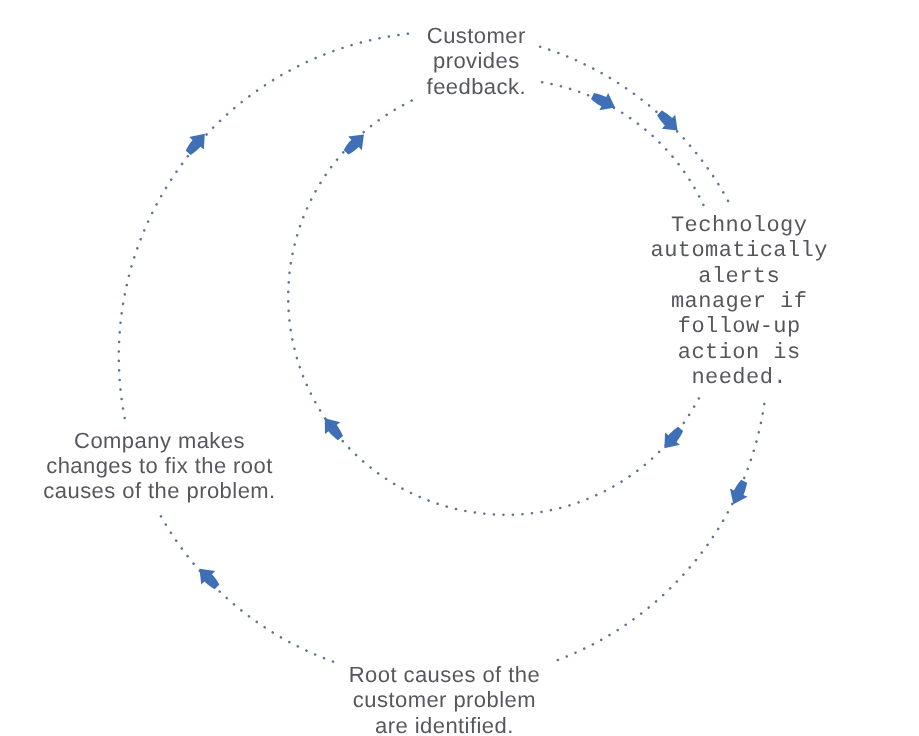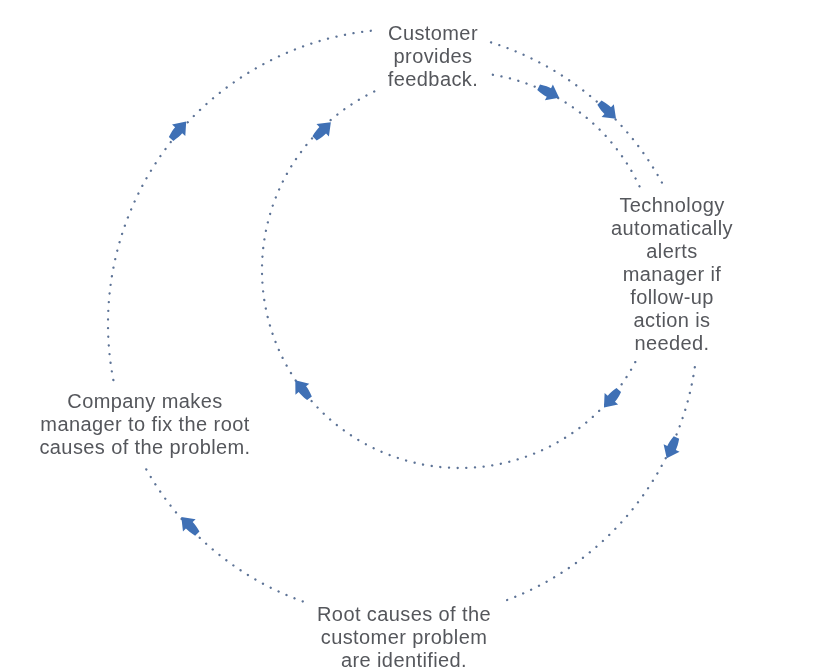--- a/index.html
+++ b/index.html
@@ -60,27 +60,27 @@
     <use href="#arrow-shape" class="arrow" transform="translate(322,131) rotate(-45)"></use>
     <use href="#arrow-shape" class="arrow" transform="translate(548,92) rotate(27)"></use>
     <use href="#arrow-shape" class="arrow" transform="translate(612,398) rotate(130)"></use>
     <use href="#arrow-shape" class="arrow" transform="translate(303,390) rotate(-128)"></use>
   </svg>
 
   <div class="step-label" style="left:433px; top:16px;">Customer
 provides
 feedback.</div>
 
-  <div class="step-label" style="left:672px; top:188px;">Technology
+  <div class="step-label" style="left:672px; top:188px;font-family:Liberation Mono, monospace;">Technology
 automatically alerts
 manager if follow-up
 action is needed.</div>
 
   <div class="step-label" style="left:404px; top:578px;margin-top:19px;">Root causes of the
 customer problem
 are identified.</div>
 
   <div class="step-label" style="left:145px; top:384px;">Company makes
-manager to fix the root
+changes to fix the root
 causes of the problem.</div>
 
 
 </div>
 
 </body></html>

